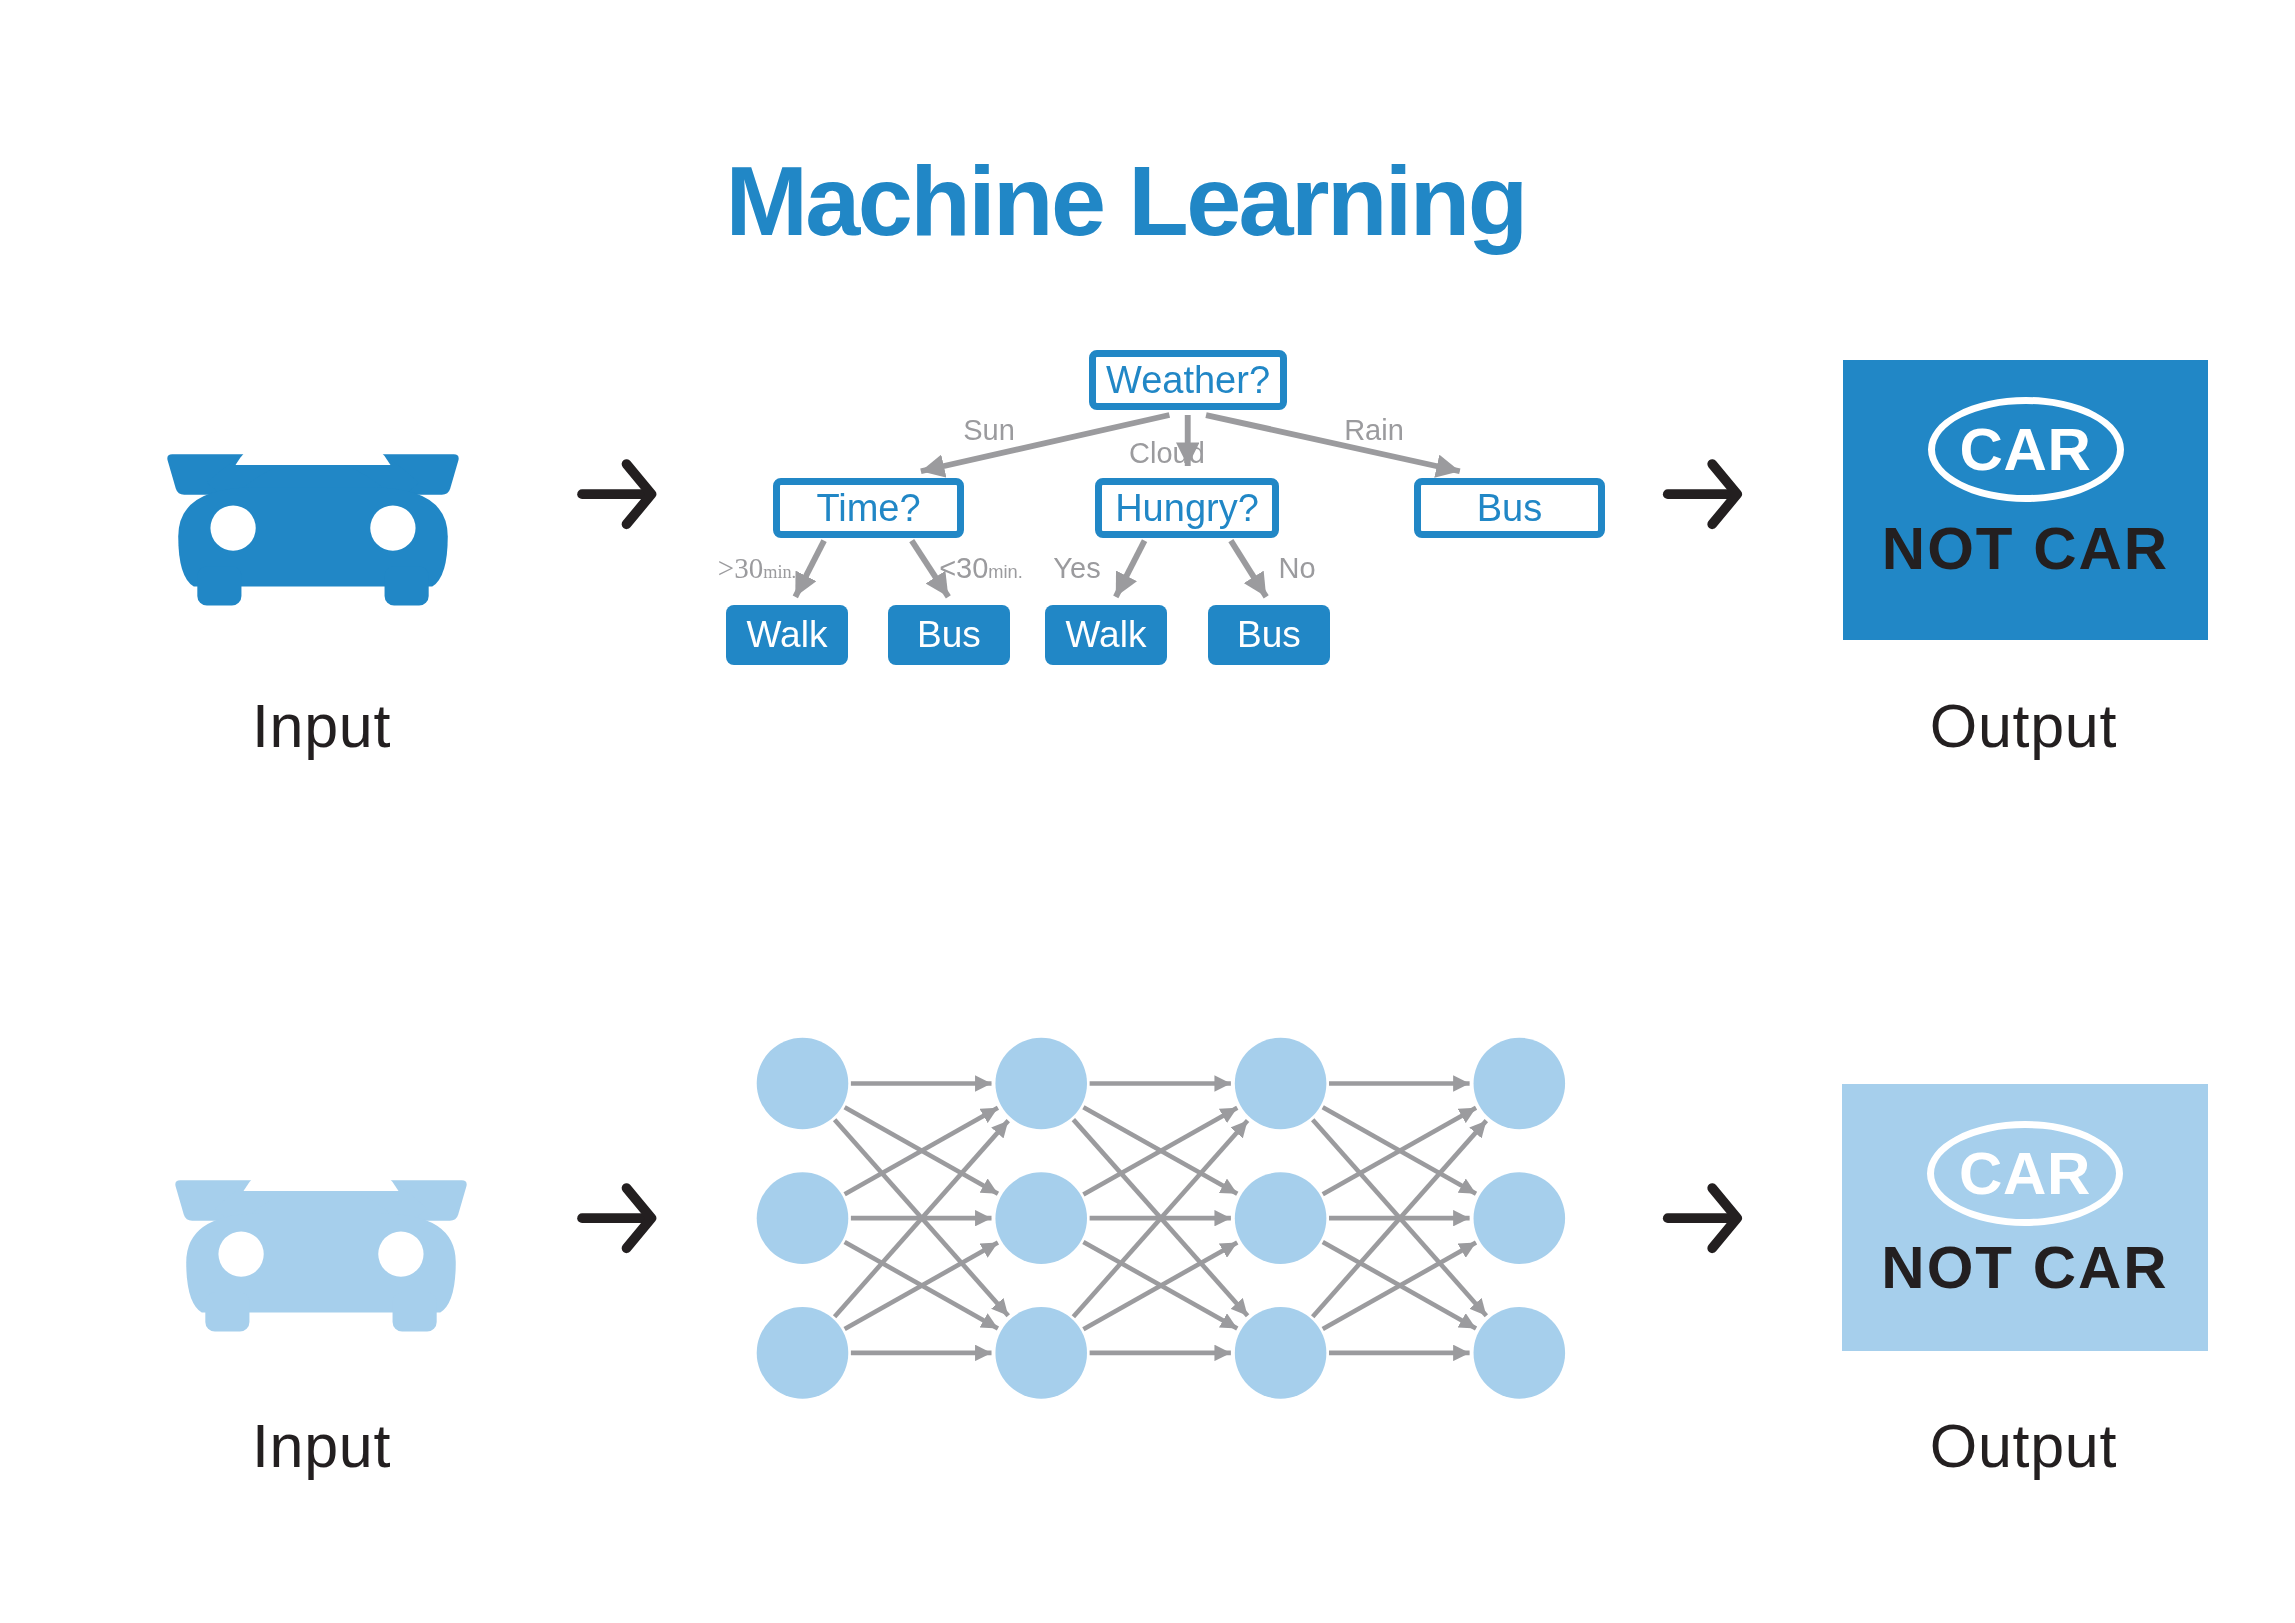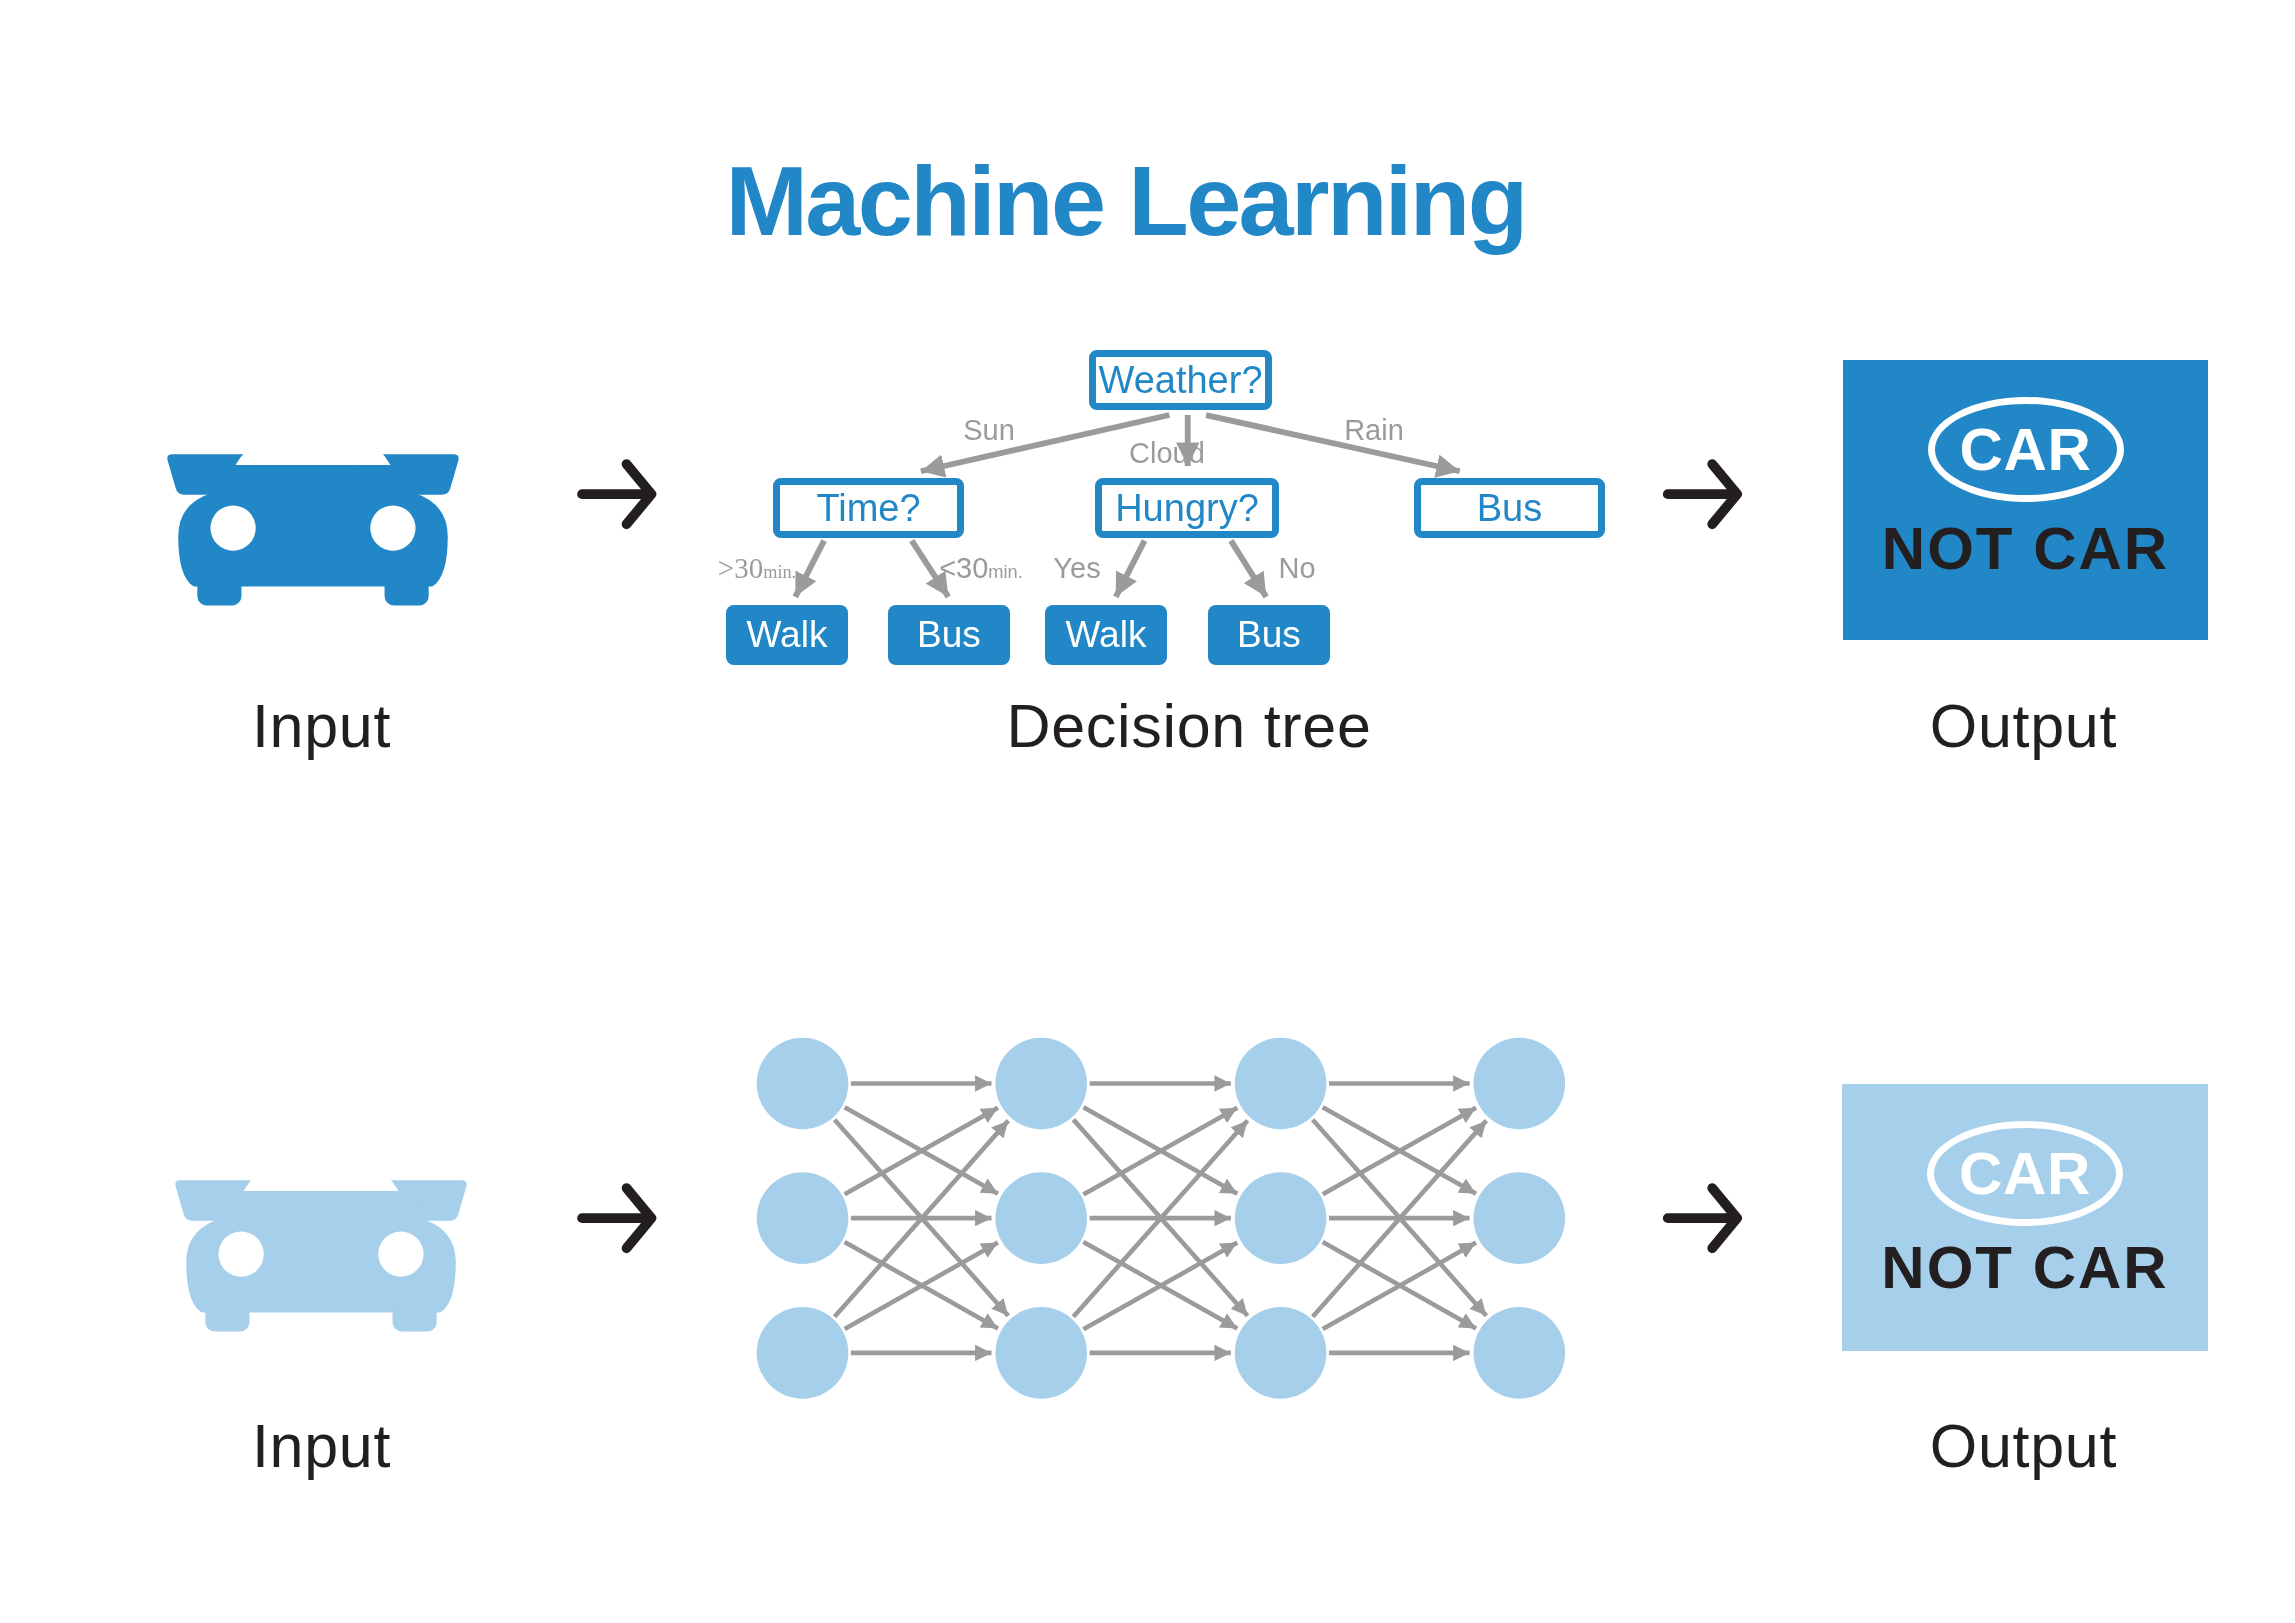--- a/index.html
+++ b/index.html
@@ -23,21 +23,21 @@
   .lbl-input-top{left:158px;top:696px;width:327px;}
   .lbl-tree{left:960px;top:696px;width:458px;}
   .lbl-output-top{left:1860px;top:696px;width:327px;}
   .lbl-input-bot{left:158px;top:1416px;width:327px;}
   .lbl-feature{left:628px;top:1417px;width:1047px;font-size:59px;}
   .lbl-output-bot{left:1860px;top:1416px;width:327px;}
 
   .qbox{position:absolute;box-sizing:border-box;border:7.2px solid var(--c-blue);
         border-radius:7.9px;background:#fff;color:var(--c-blue);display:flex;
         align-items:center;justify-content:center;font-size:38px;font-weight:500;}
-  .box-weather{left:1089px;top:350px;width:183px;height:60px;}
+  .box-weather{left:1089px;top:350px;width:198px;height:60px;}
   .box-time{left:773px;top:478px;width:191px;height:60px;}
   .box-hungry{left:1095px;top:478px;width:184px;height:60px;}
   .box-bus{left:1414px;top:478px;width:191px;height:60px;}
 
   .leaf{position:absolute;box-sizing:border-box;border-radius:7.9px;background:var(--c-blue);
         color:#fff;display:flex;align-items:center;justify-content:center;
         font-size:37px;font-weight:500;}
   .leaf1{left:726px;top:605px;width:122px;height:60px;}
   .leaf2{left:888px;top:605px;width:122px;height:60px;}
   .leaf3{left:1045px;top:605px;width:122px;height:60px;}
@@ -200,21 +200,20 @@
     </div>
 
   <div class="elabel el-sun"><span>Sun</span></div>
   <div class="elabel el-cloud"><span>Cloud</span></div>
   <div class="elabel el-rain"><span>Rain</span></div>
   <div class="elabel el-t1"><span>&gt;30</span><span class="sub">min.</span></div>
   <div class="elabel el-t2"><span>&lt;30</span><span class="sub">min.</span></div>
   <div class="elabel el-t3"><span>Yes</span></div>
   <div class="elabel el-t4"><span>No</span></div>
 
-  <div class="label lbl-tree">Decision tree</div>
 
   <div class="outcard outcard-top">
     <div class="oval">
         <span>CAR</span>
       </div>
     <div class="notcar">NOT CAR</div>
   </div>
   <div class="label lbl-output-top">Output</div>
 
 

